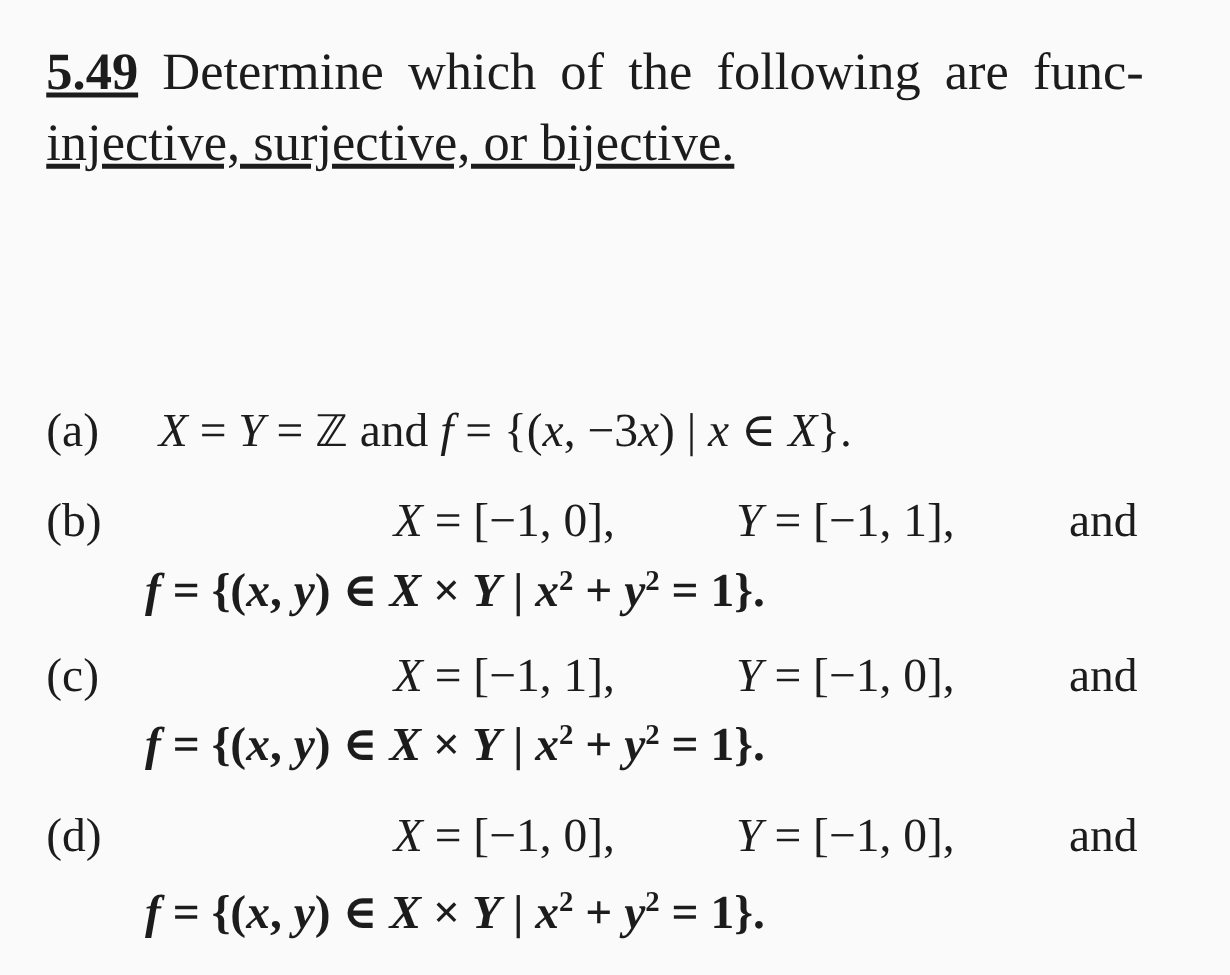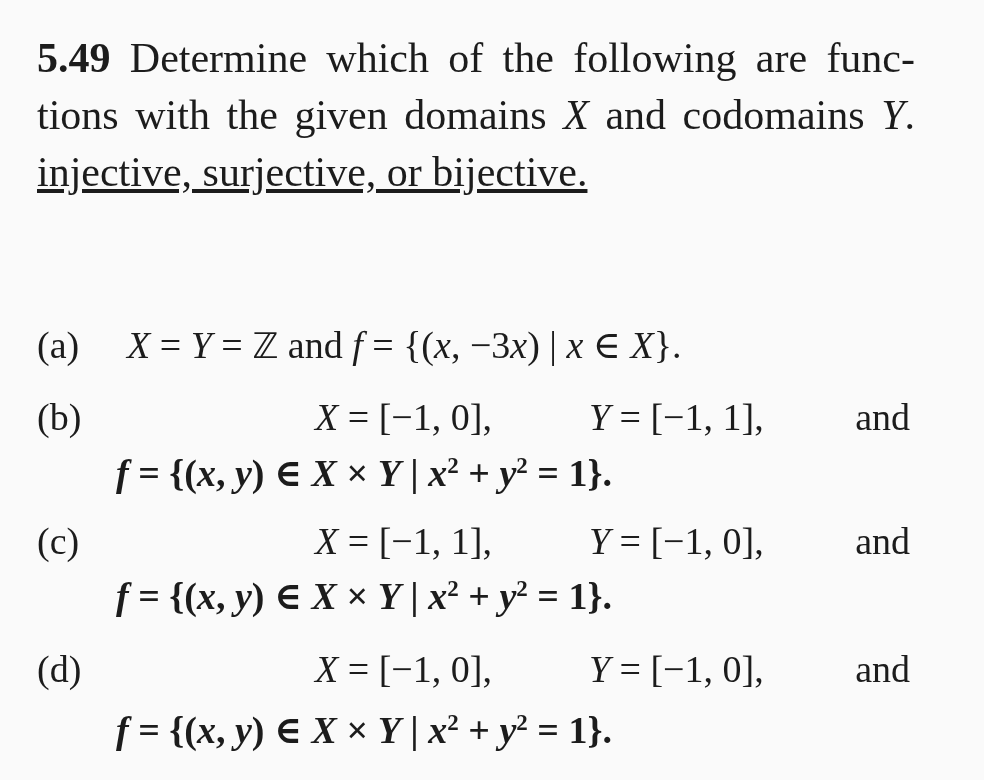--- a/index.html
+++ b/index.html
@@ -12,21 +12,21 @@
   }
   .page { position: relative; width: 984px; height: 780px; }
 
   
   .para {
     position: absolute; left: 37px; top: 30px; width: 878px;
     font-size: 42px; line-height: 57px;
   }
   .pl { text-align: justify; text-align-last: justify; }
   .pl.last { text-align: justify; text-align-last: left; text-decoration: underline; }
-  .pnum { font-weight: bold; }
+  .pnum { font-weight: bold; text-decoration: underline; }
 
   
   .row {
     position: absolute; left: 37px; width: 873px;
     display: flex; align-items: baseline;
     font-size: 38px; line-height: 46px; white-space: pre;
   }
   .lbl { display: inline-block; width: 70px; flex: 0 0 70px; }
   .aeq  { margin-left: 20px; }
   .xdef { margin-left: 208px; }
@@ -42,21 +42,20 @@
   .bb { font-family: "DejaVu Sans", sans-serif; font-size: 0.92em; } 
   .sup { font-size: 23px; vertical-align: 13px; line-height: 0; }
 </style>
 </head>
 <body>
 
 <div class="page">
 
   <div class="para">
     <div class="pl"><span class="pnum">5.49</span><span> Determine which of the following are func-</span></div>
-    <div class="pl"><span>tions with the given domains </span><span class="v">X</span><span> and codomains </span><span class="v">Y</span><span>.</span></div>
     <div class="pl last"><span>injective, surjective, or bijective.</span></div>
   </div>
 
   <div class="row" style="top:322px">
     <span class="lbl">(a)</span>
     <span class="aeq"><span class="v">X</span><span> = </span><span class="v">Y</span><span> = </span><span class="bb">ℤ</span><span> and </span><span class="v">f</span><span> = {(</span><span class="v">x</span><span>, −3</span><span class="v">x</span><span>) | </span><span class="v">x</span><span> ∈ </span><span class="v">X</span><span>}.</span></span>
   </div>
 
   <div class="row" style="top:394px">
     <span class="lbl">(b)</span>

